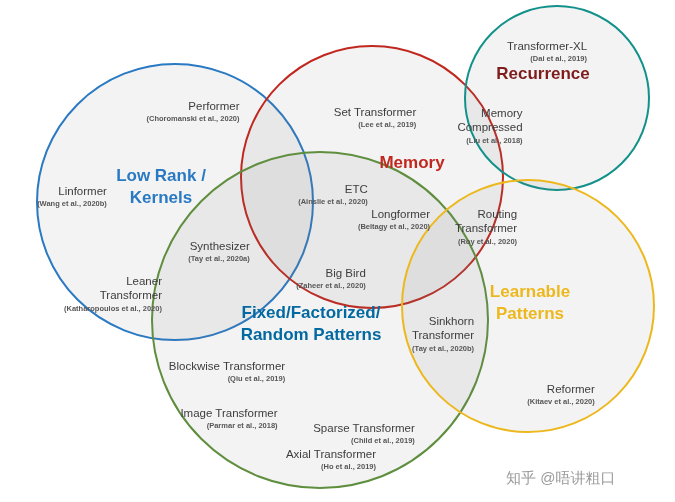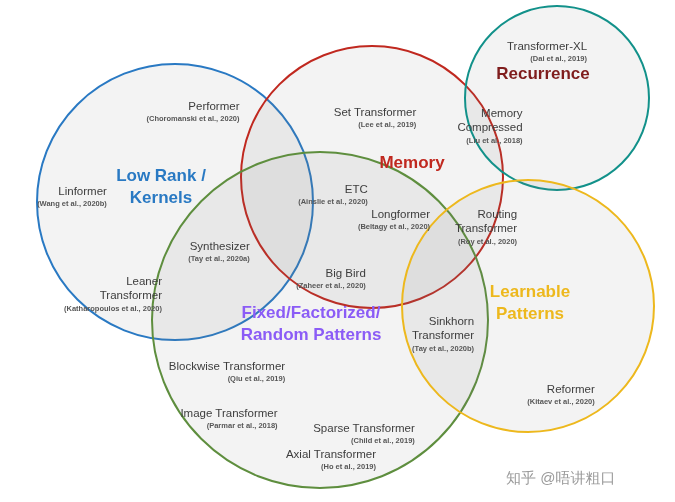--- a/index.html
+++ b/index.html
@@ -63,21 +63,21 @@
     <circle cx="372" cy="177" r="131" stroke="#c0281f"></circle>
     <circle cx="557" cy="98" r="92" stroke="#12918a"></circle>
     <circle cx="320" cy="320" r="168" stroke="#5e8e3e"></circle>
     <circle cx="528" cy="306" r="126" stroke="#edb81d"></circle>
   </svg>
 
   <div class="glabel" style="left: 161px; top: 187px; color: rgb(41, 121, 195);">Low Rank /
 Kernels</div>
   <div class="glabel" style="left: 412px; top: 163px; color: rgb(192, 40, 31);">Memory</div>
   <div class="glabel" style="left: 536px; top: 74px; color: #7f1d1d; margin-left: 7px;">Recurrence</div>
-  <div class="glabel" style="left: 311px; top: 324px; color: #8b5cf6;">Fixed/Factorized/
+  <div class="glabel" style="left: 311px; top: 324px; color: #0369a1;">Fixed/Factorized/
 Random Patterns</div>
   <div class="glabel" style="left: 530px; top: 303px; color: rgb(237, 184, 29);">Learnable
 Patterns</div>
 
   <div class="node" style="left:155px; top:111px;margin-left:38px;">
     <div class="ename">Performer</div>
     <div class="ecite">(Choromanski et al., 2020)</div>
   </div>
   <div class="node" style="left:72px; top:196px;">
     <div class="ename">Linformer</div>

